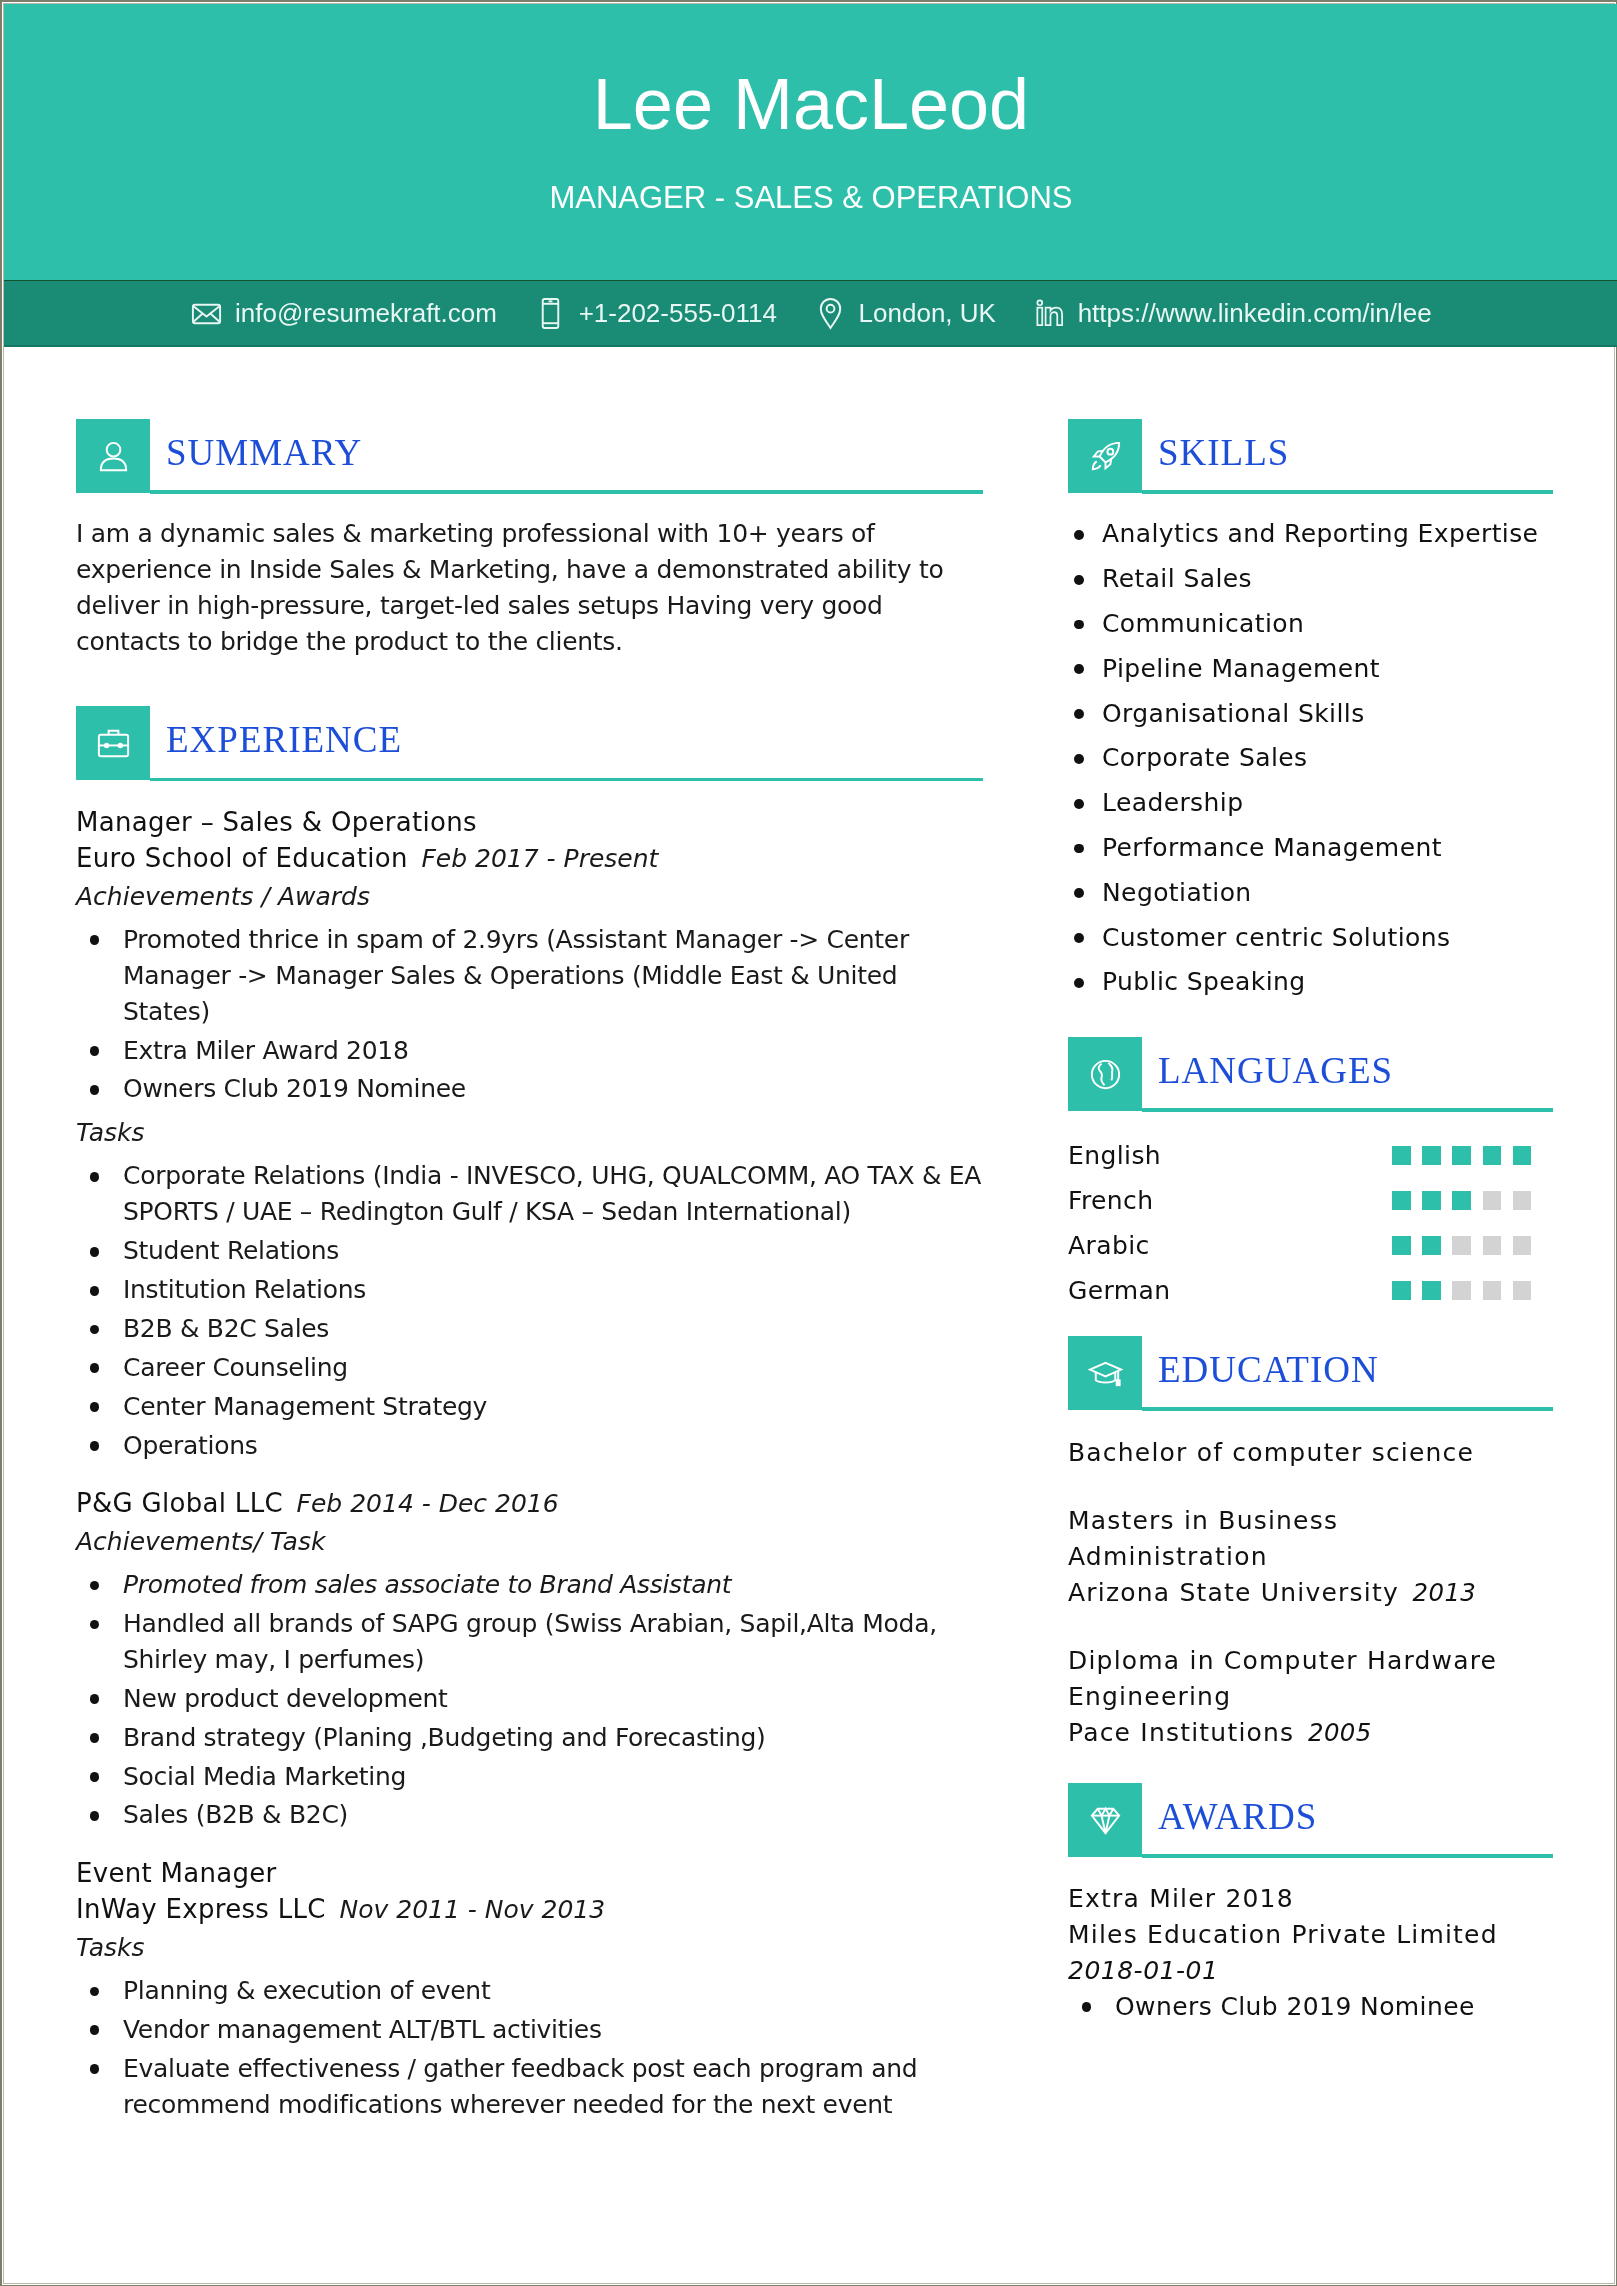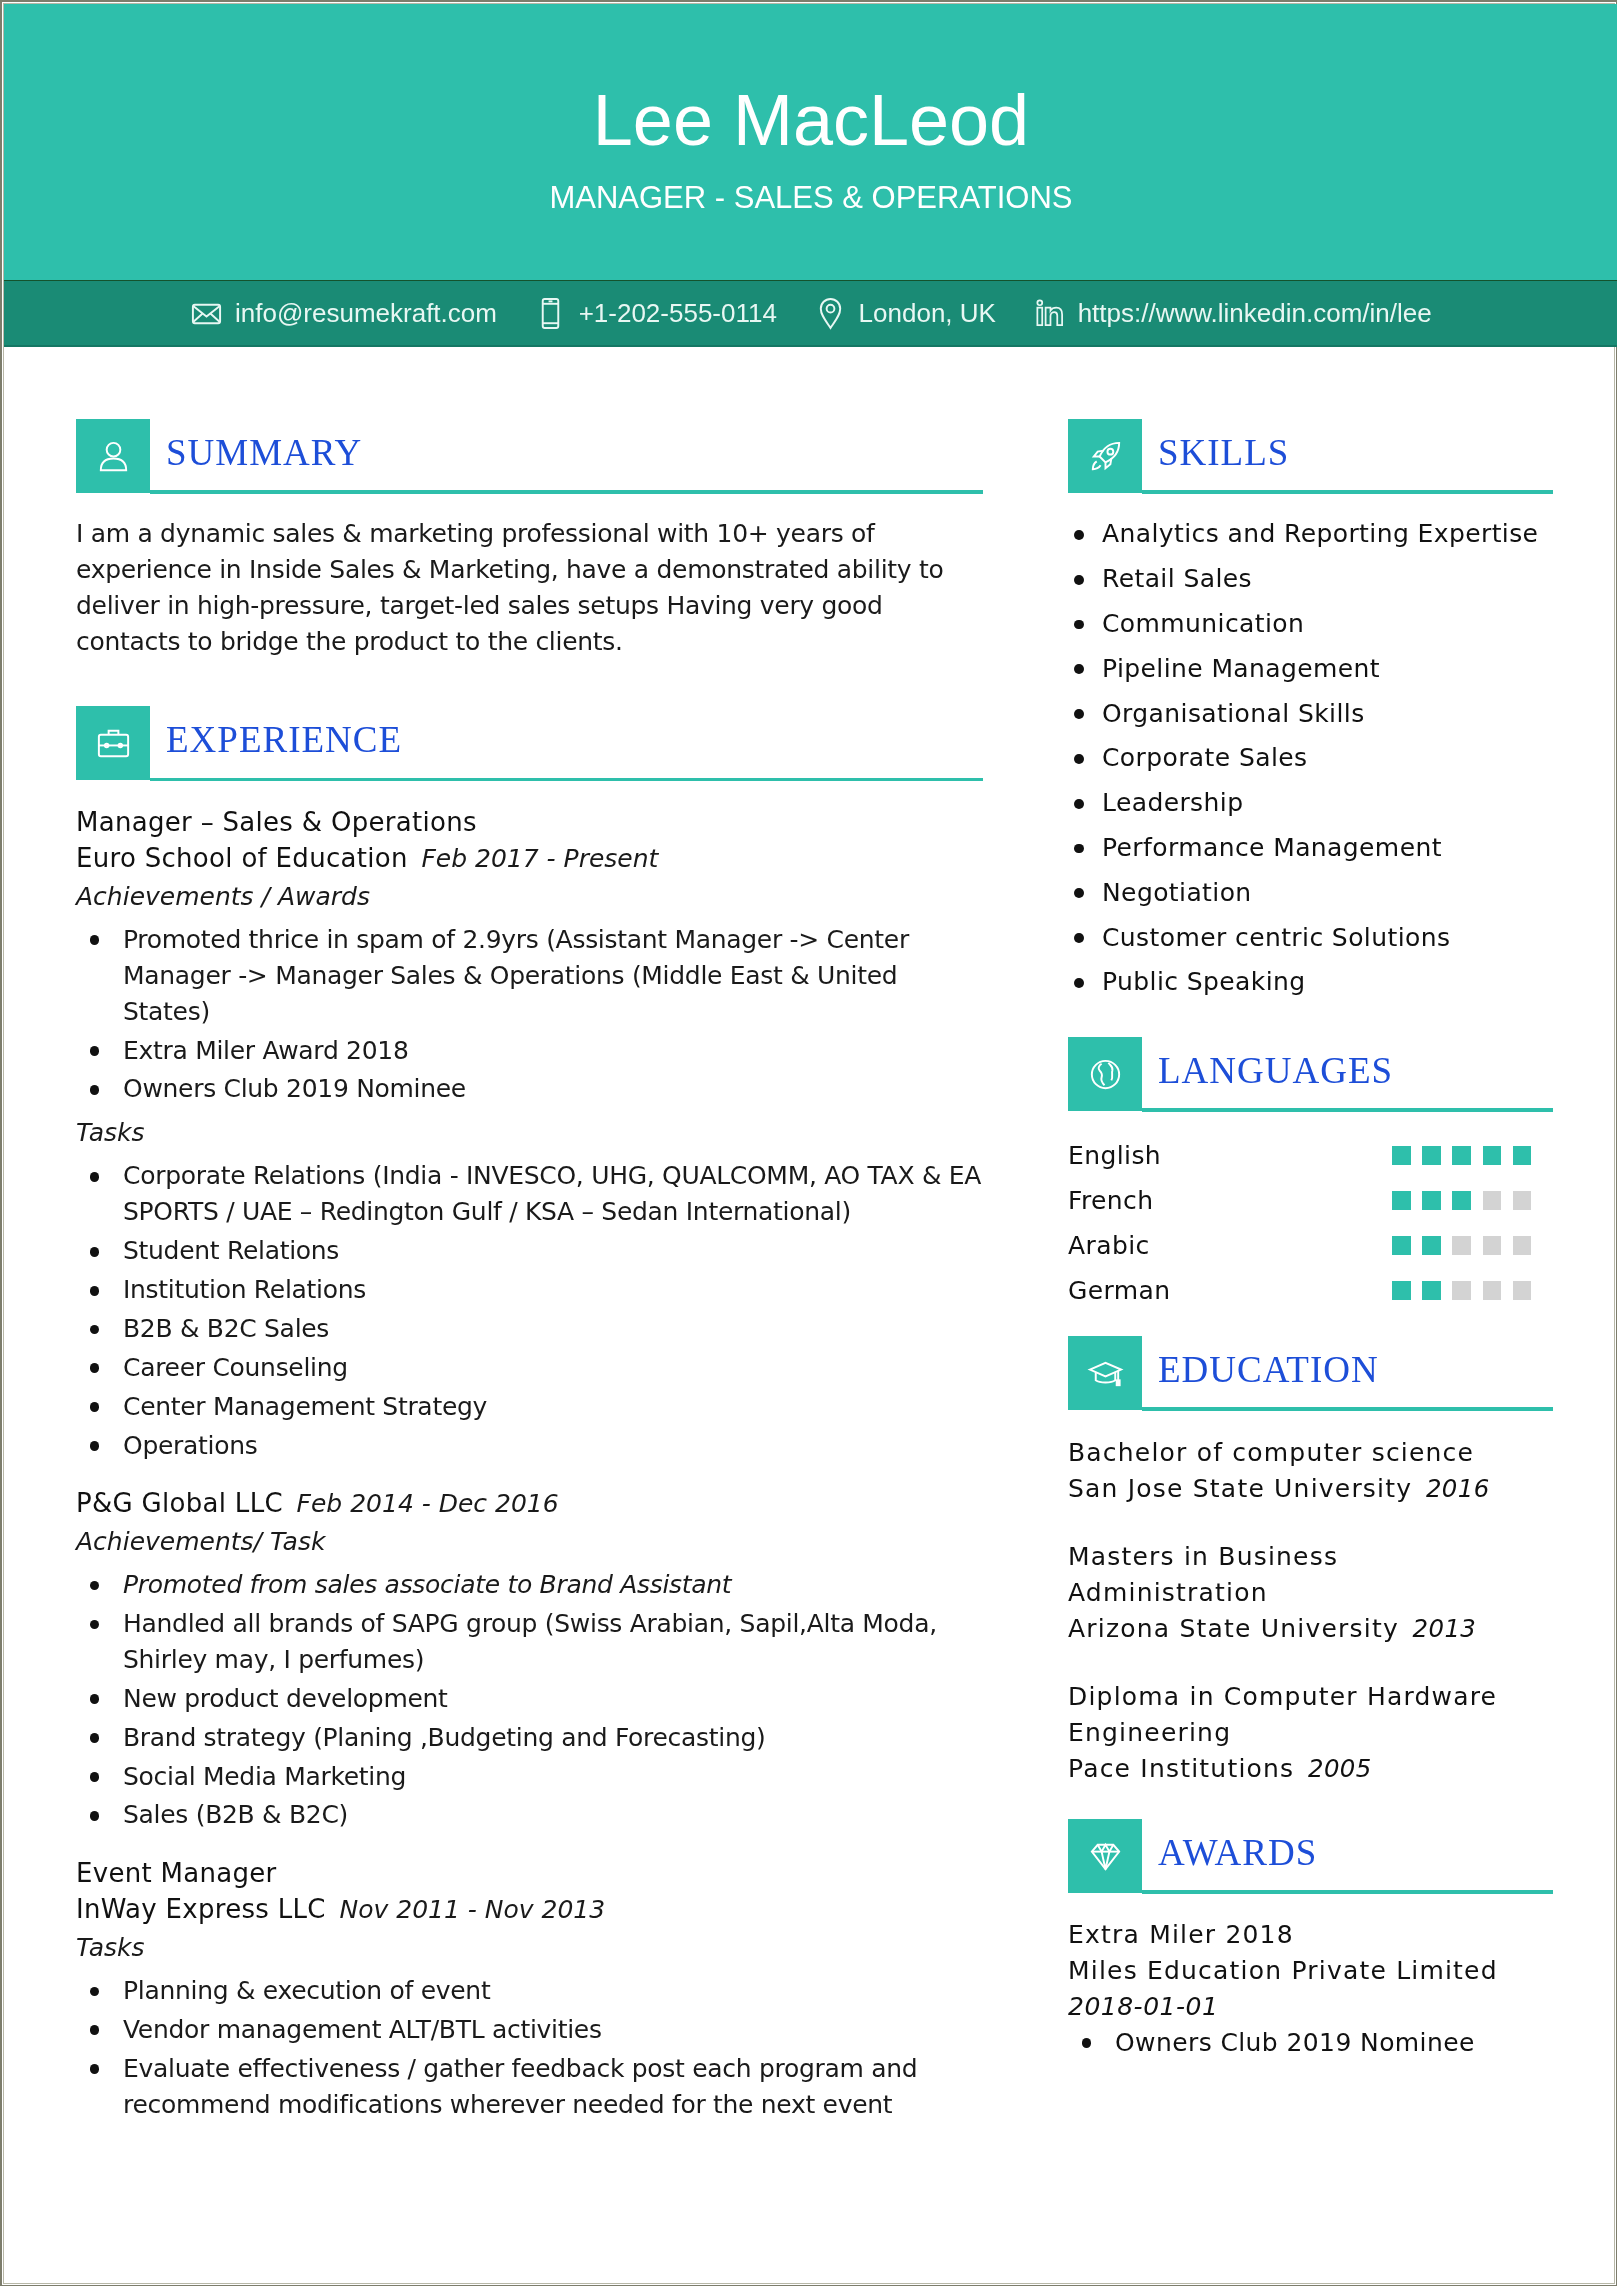--- a/index.html
+++ b/index.html
@@ -15,21 +15,21 @@
     border: 2px solid #7d7d6c;
     outline: 1px solid #b8b8a8; outline-offset: -4.9px;
     background: #ffffff;
   }
   .header {
     position: absolute; left: 2px; top: 2px; width: 1614px; height: 276px;
     background: #2ebfab;
     text-align: center;
   }
   .header .name {
-    position: absolute; left: 0; right: 0; top: 80px;
+    position: absolute; left: 0; right: 0; top: 64px;
     font-family: "Liberation Sans", sans-serif;
     font-size: 72px; color: #ffffff; letter-spacing: 0px; line-height: 1; text-align: center;
   }
   .header .role {
     position: absolute; left: 0; right: 0; top: 178px;
     font-family: "Liberation Sans", sans-serif;
     font-size: 31px; color: #ffffff; line-height: 1;
   }
   .contact-bar {
     position: absolute; left: 2px; top: 278px; width: 1614px; height: 67px;
@@ -319,21 +319,20 @@
               <path d="M33 17 V27"></path>
               <rect x="31.5" y="27" width="3" height="5" fill="#ffffff"></rect>
             </svg>
         </div>
         <div class="title">EDUCATION</div>
         <div class="rule"></div>
       </div>
       <div class="edu">
         <div class="edu-item">
           <div class="deg">Bachelor of computer science</div>
-          <div class="school"><span>San Jose State University</span><span class="yr">2016</span></div>
         </div>
         <div class="edu-item">
           <div class="deg" style="width:312px">Masters in Business Administration</div>
           <div class="school"><span>Arizona State University</span><span class="yr">2013</span></div>
         </div>
         <div class="edu-item">
           <div class="deg" style="width:468px">Diploma in Computer Hardware Engineering</div>
           <div class="school"><span>Pace Institutions</span><span class="yr">2005</span></div>
         </div>
       </div>

